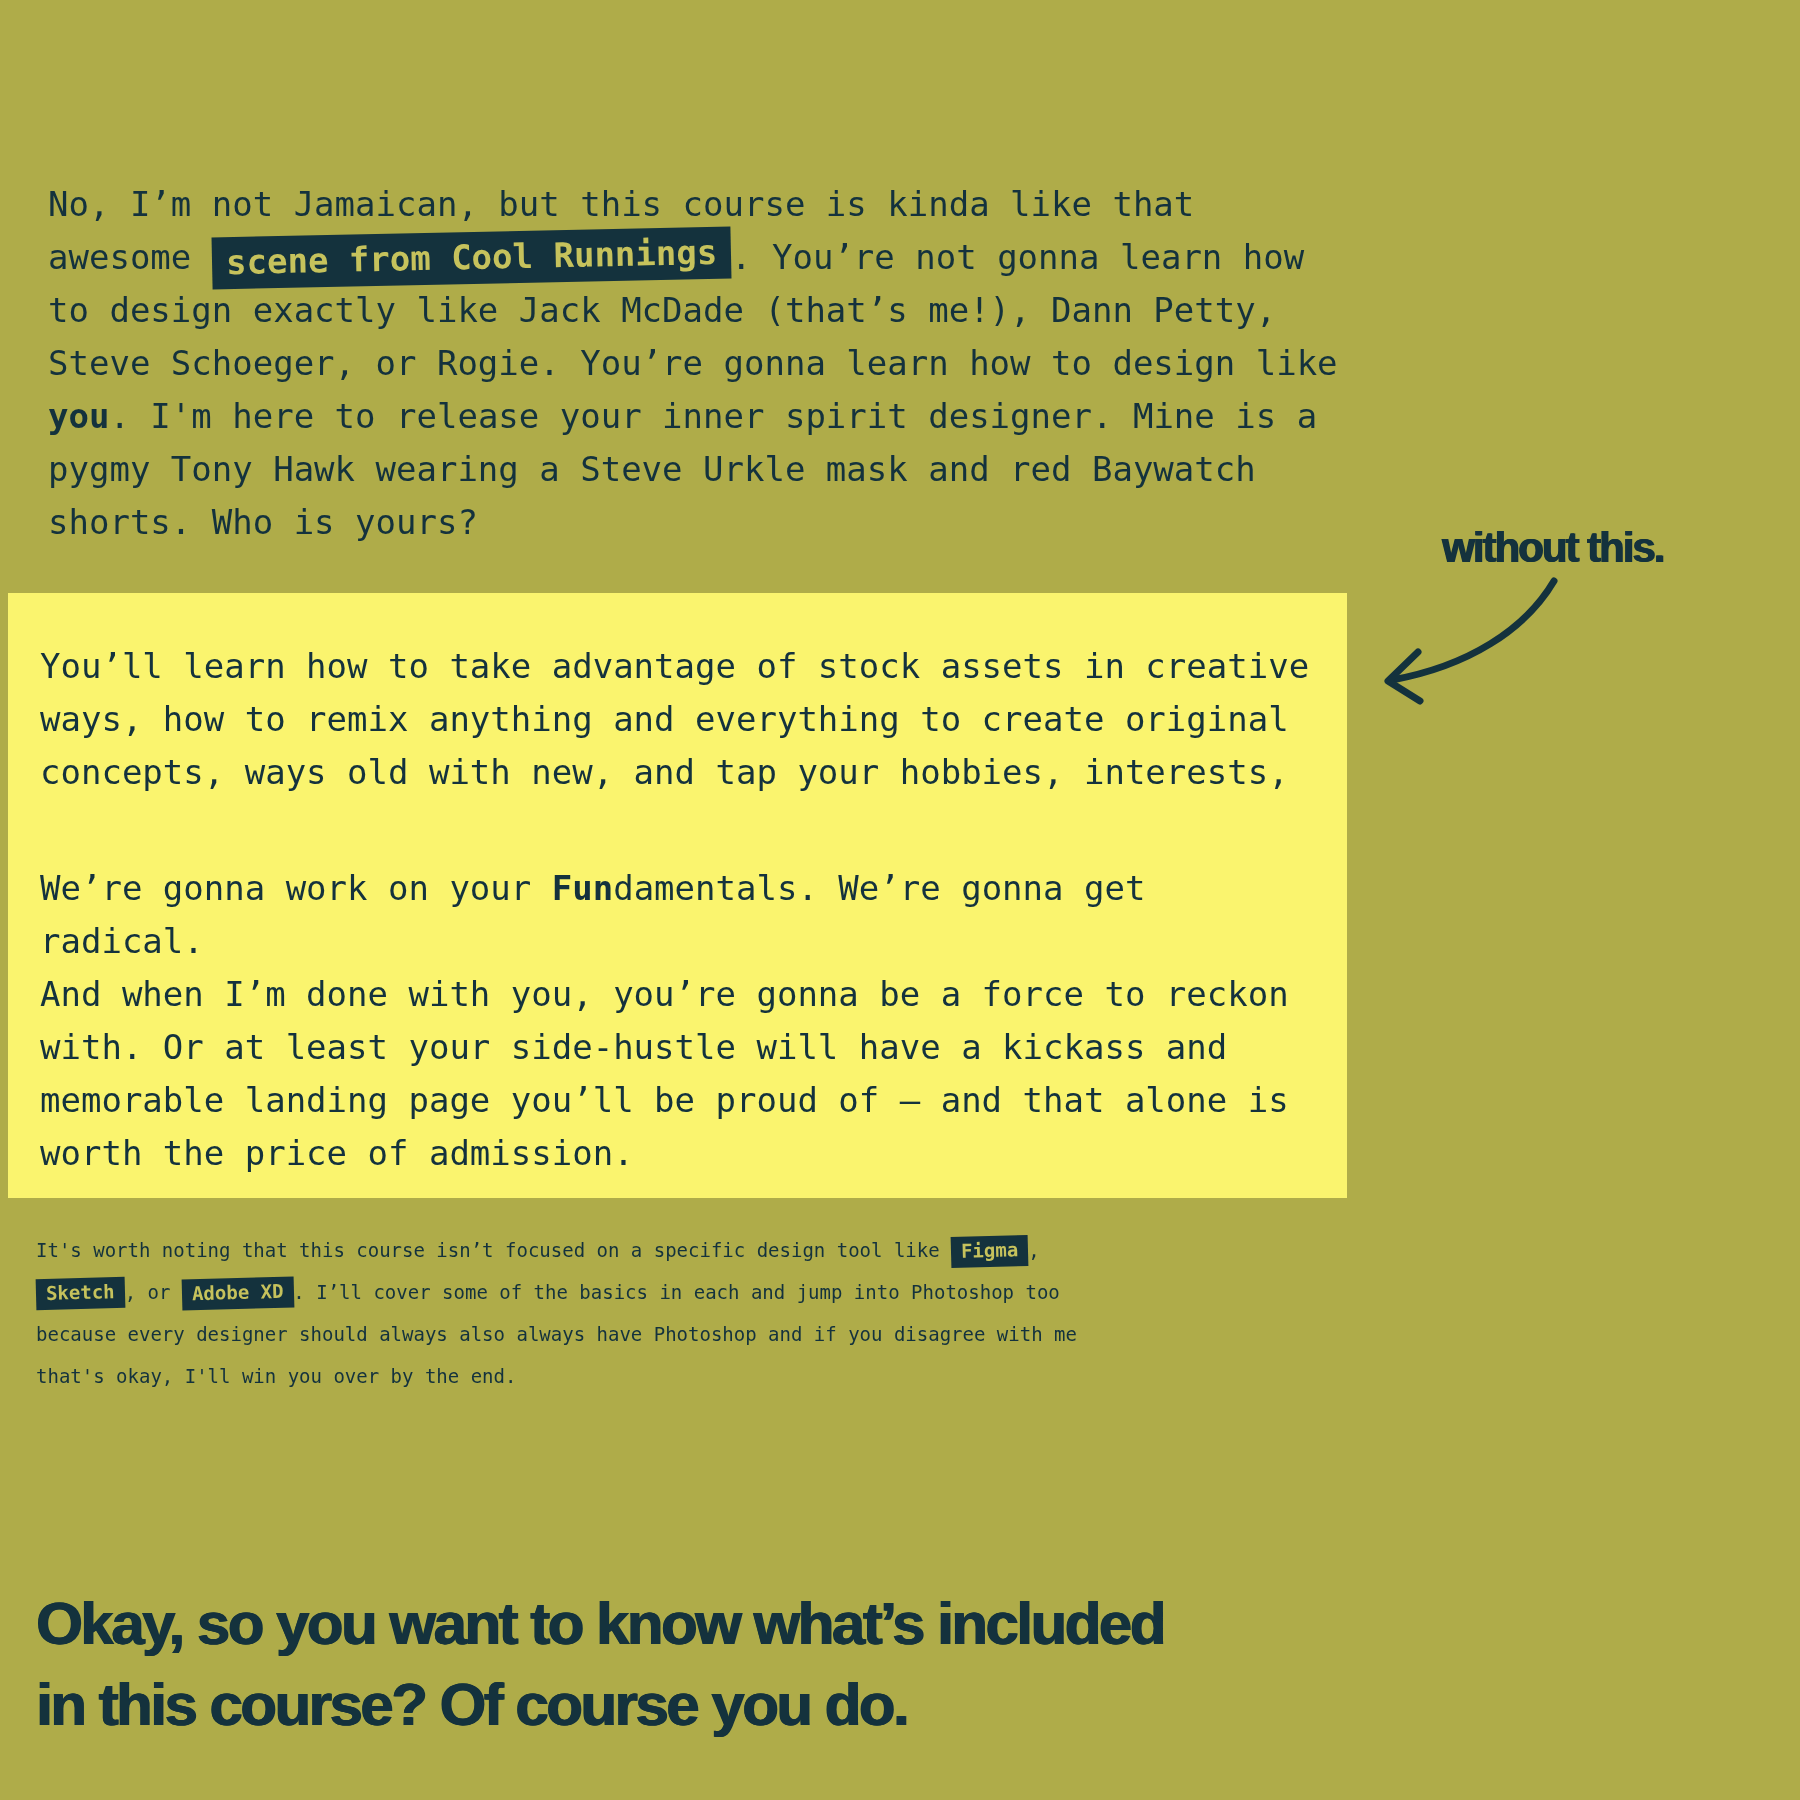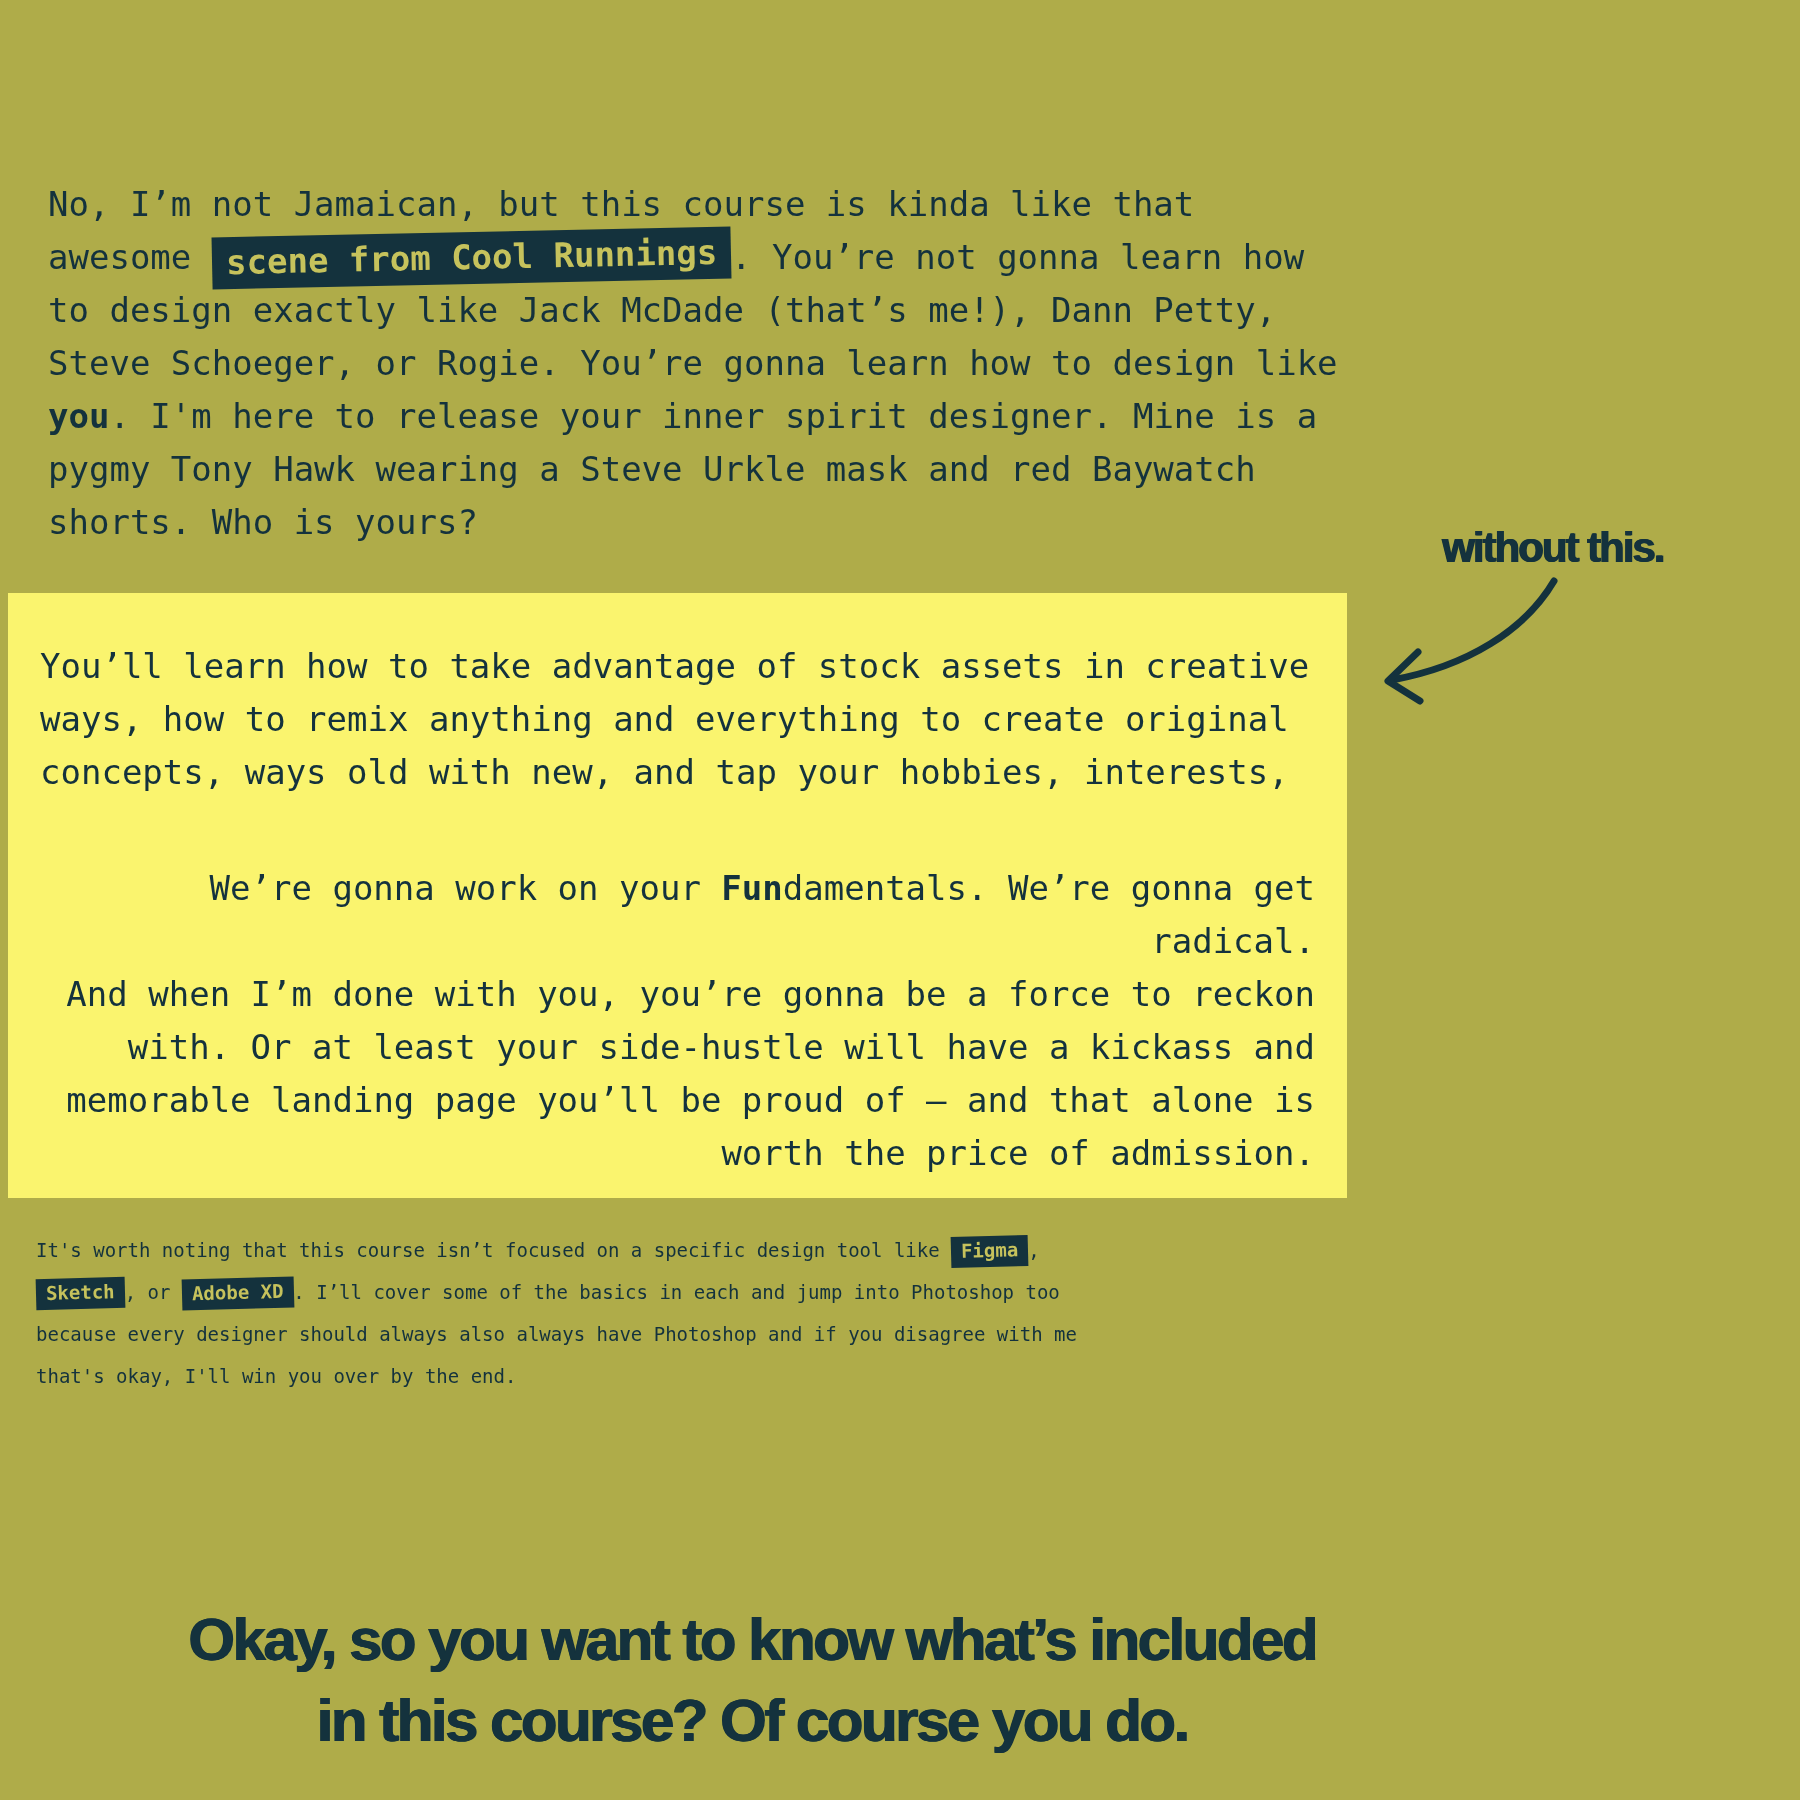--- a/index.html
+++ b/index.html
@@ -10,21 +10,21 @@
     font-family:"DejaVu Sans Mono",monospace;
   }
   .mono{font-size:34px;line-height:53px;}
   .mono p{margin:4px;}
   .intro{position:absolute;left:48px;top:178px;width:1340px;}
   .highlight-box{
     position:absolute;left:8px;top:593px;width:1339px;height:605px;
     background:var(--yellow,#FAF46E);
     padding:43px 28px 0 28px;box-sizing:border-box;
   }
-  .highlight-box p + p{margin-top:63px;text-align:right;}
+  .highlight-box p + p{margin-top:63px;}
   .tools-note{
     position:absolute;left:36px;top:1229px;width:1150px;
     font-size:19px;line-height:42px;
   }
   .seg-b{font-weight:bold;}
   .seg-tag{
     display:inline-block;background:var(--ink,#14323D);color:var(--tagtext,#C6C25C);
     font-weight:bold;padding:3px 14px 5px;line-height:1.3;
     transform:rotate(-1.2deg);
   }
@@ -59,13 +59,13 @@
   <path d="M1418 652 L1388 681 L1420 701" fill="none" stroke="#14323D" stroke-width="7" stroke-linecap="round" stroke-linejoin="round"></path>
 </svg>
 
 <div class="highlight-box mono">
   <p><span>You’ll learn how to take advantage of stock assets in creative</span><br><span>ways, how to remix anything and everything to create original</span><br><span>concepts, ways old with new, and tap your hobbies, interests,</span><br></p>
   <p><span>We’re gonna work on your </span><span class="seg-b">Fun</span><span>damentals. We’re gonna get radical.</span><br><span>And when I’m done with you, you’re gonna be a force to reckon</span><br><span>with. Or at least your side-hustle will have a kickass and</span><br><span>memorable landing page you’ll be proud of — and that alone is</span><br><span>worth the price of admission.</span></p>
 </div>
 
 <div class="tools-note"><span>It's worth noting that this course isn’t focused on a specific design tool like </span><span class="seg-tagsm">Figma</span><span>,</span><br><span class="seg-tagsm">Sketch</span><span>, or </span><span class="seg-tagsm">Adobe XD</span><span>. I’ll cover some of the basics in each and jump into Photoshop too</span><br><span>because every designer should always also always have Photoshop and if you disagree with me</span><br><span>that's okay, I'll win you over by the end.</span></div>
 
-<h2 class="big-heading display-font" style="margin:16px;text-align:center;"><span>Okay, so you want to know what’s included</span><br><span>in this course? Of course you do.</span></h2>
+<h2 class="big-heading display-font" style="margin:0;"><span>Okay, so you want to know what’s included</span><br><span>in this course? Of course you do.</span></h2>
 
 </body></html>

